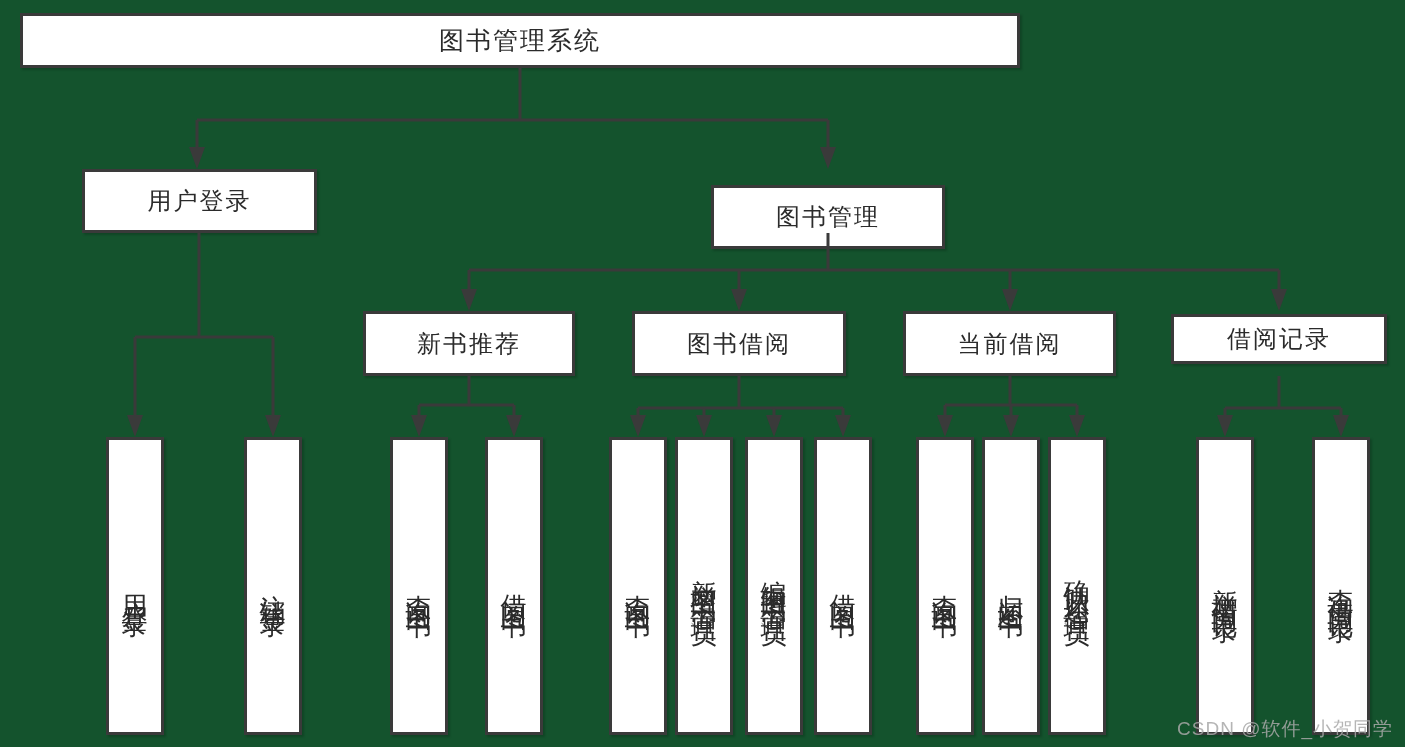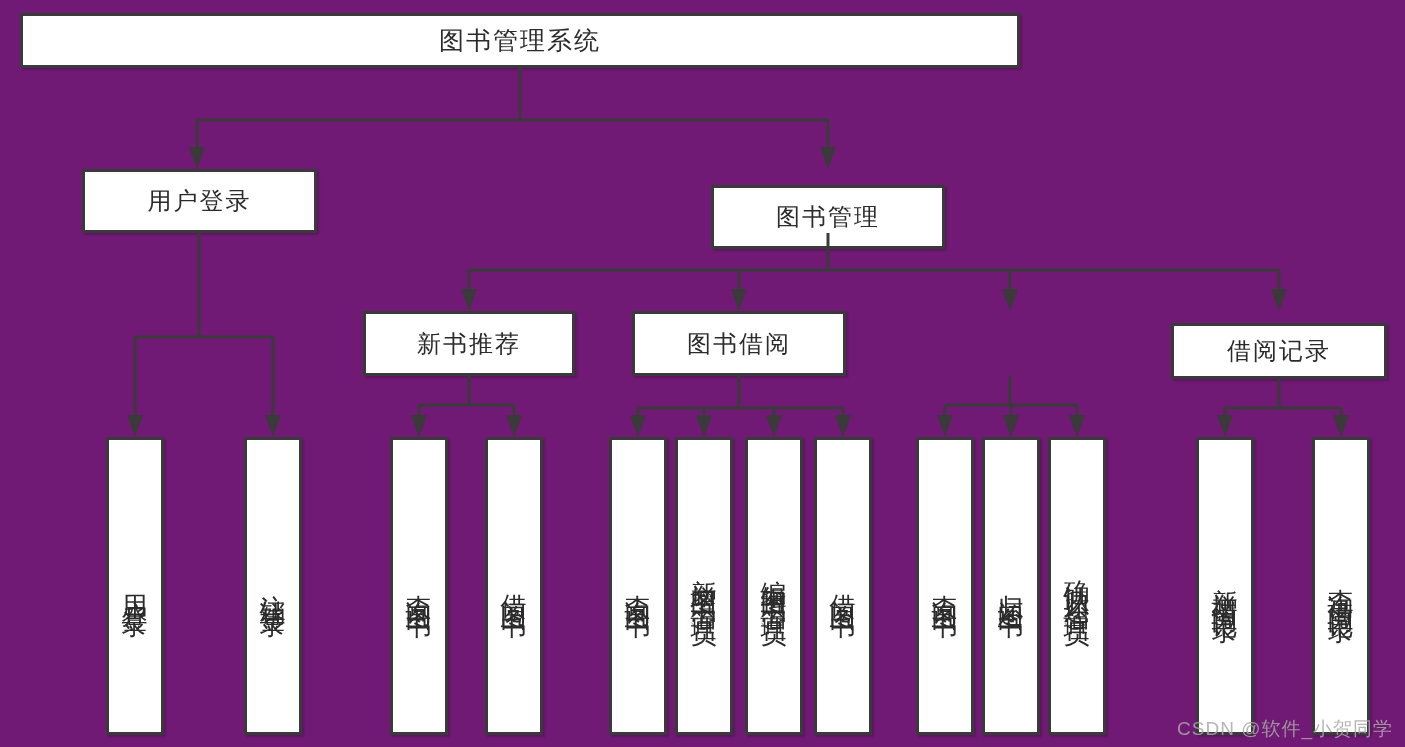--- a/index.html
+++ b/index.html
@@ -1,20 +1,20 @@
 <!DOCTYPE html>
 <html><head>
 <meta charset="utf-8">
 <style>
   html, body { margin: 0; padding: 0; background: #ffffff; }
   #stage {
     position: relative;
     width: 1405px;
     height: 747px;
-    background: #701a75;
+    background: #14532d;
     font-family: "Liberation Sans", "DejaVu Sans", sans-serif;
     overflow: hidden;
   }
   #wires {
     position: absolute;
     left: 0; top: 0;
     width: 1405px; height: 747px;
     z-index: 3;
     pointer-events: none;
   }
@@ -102,21 +102,22 @@
     </g>
   </svg>
 
   <div class="box h root" style="left:20px; top:13px; width:1000px; height:55px">图书管理系统</div>
 
   <div class="box h" style="left:82px; top:169px; width:235px; height:64px">用户登录</div>
   <div class="box h" style="left:711px; top:185px; width:234px; height:64px">图书管理</div>
 
   <div class="box h" style="left:363px; top:311px; width:212px; height:65px">新书推荐</div>
   <div class="box h" style="left:632px; top:311px; width:214px; height:65px">图书借阅</div>
-  <div class="box h" style="left:1171px; top:323px; width:216px; height:56px">借阅记录</div>
+  <div class="box h" style="left:903px; top:311px; width:213px; height:65px">当前借阅</div>
+  <div class="box h" style="left:1171px; top:314px; width:216px; height:50px">借阅记录</div>
 
   <div class="box leaf" style="left:106px; top:437px; width:58px; height:298px">
     <span>用户登录</span>
   </div>
   <div class="box leaf" style="left:244px; top:437px; width:58px; height:298px">
     <span>注销登录</span>
   </div>
 
   <div class="box leaf" style="left:390px; top:437px; width:58px; height:298px">
     <span>查询图书</span>

